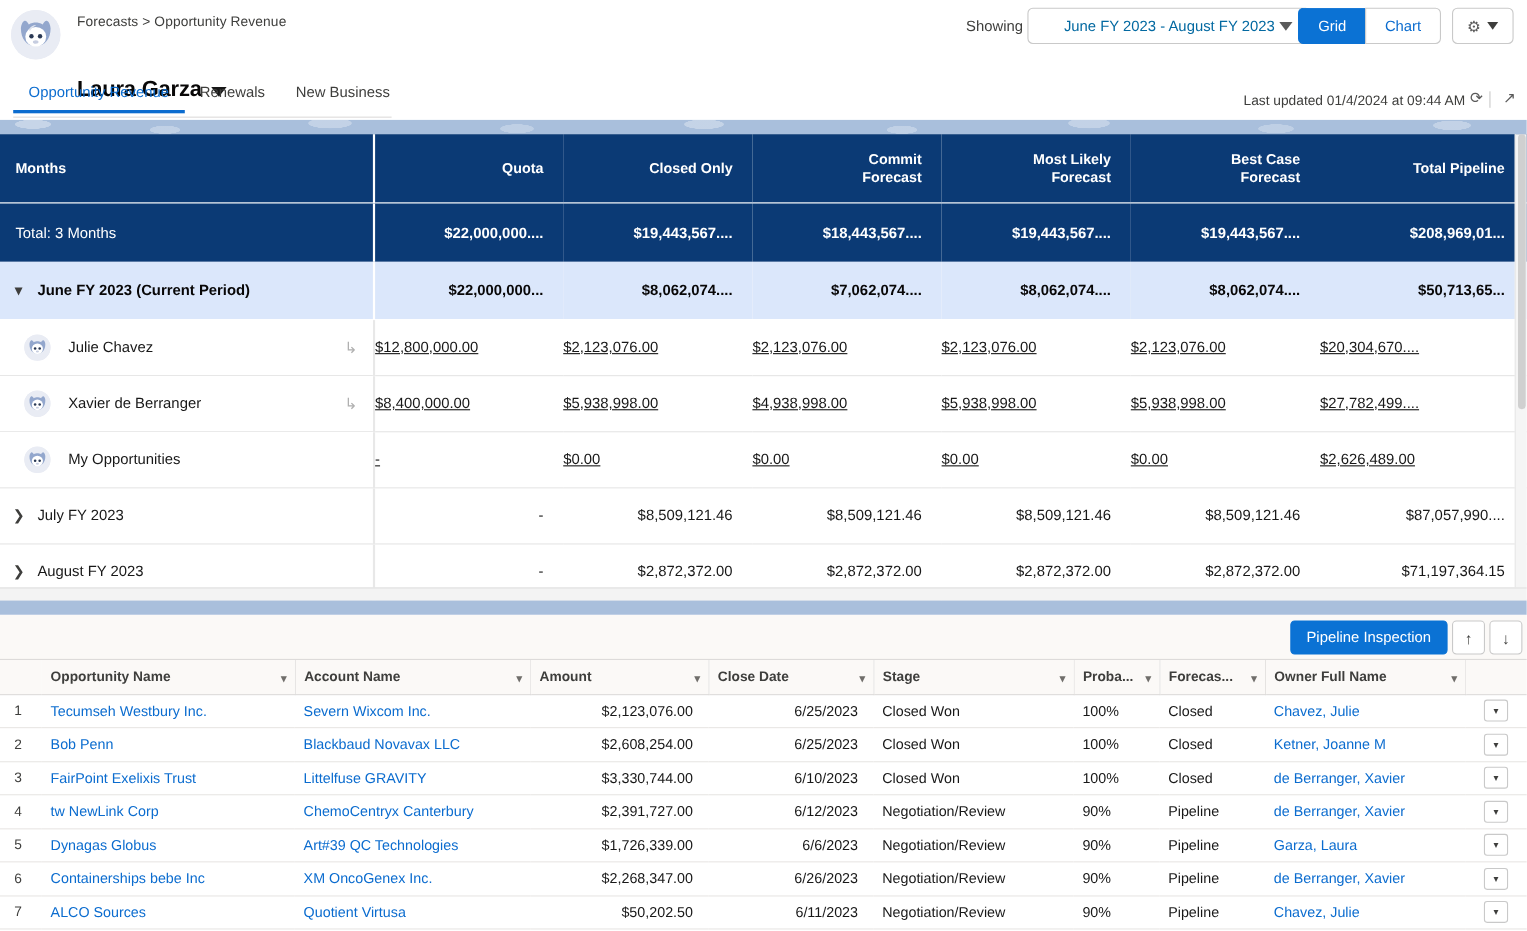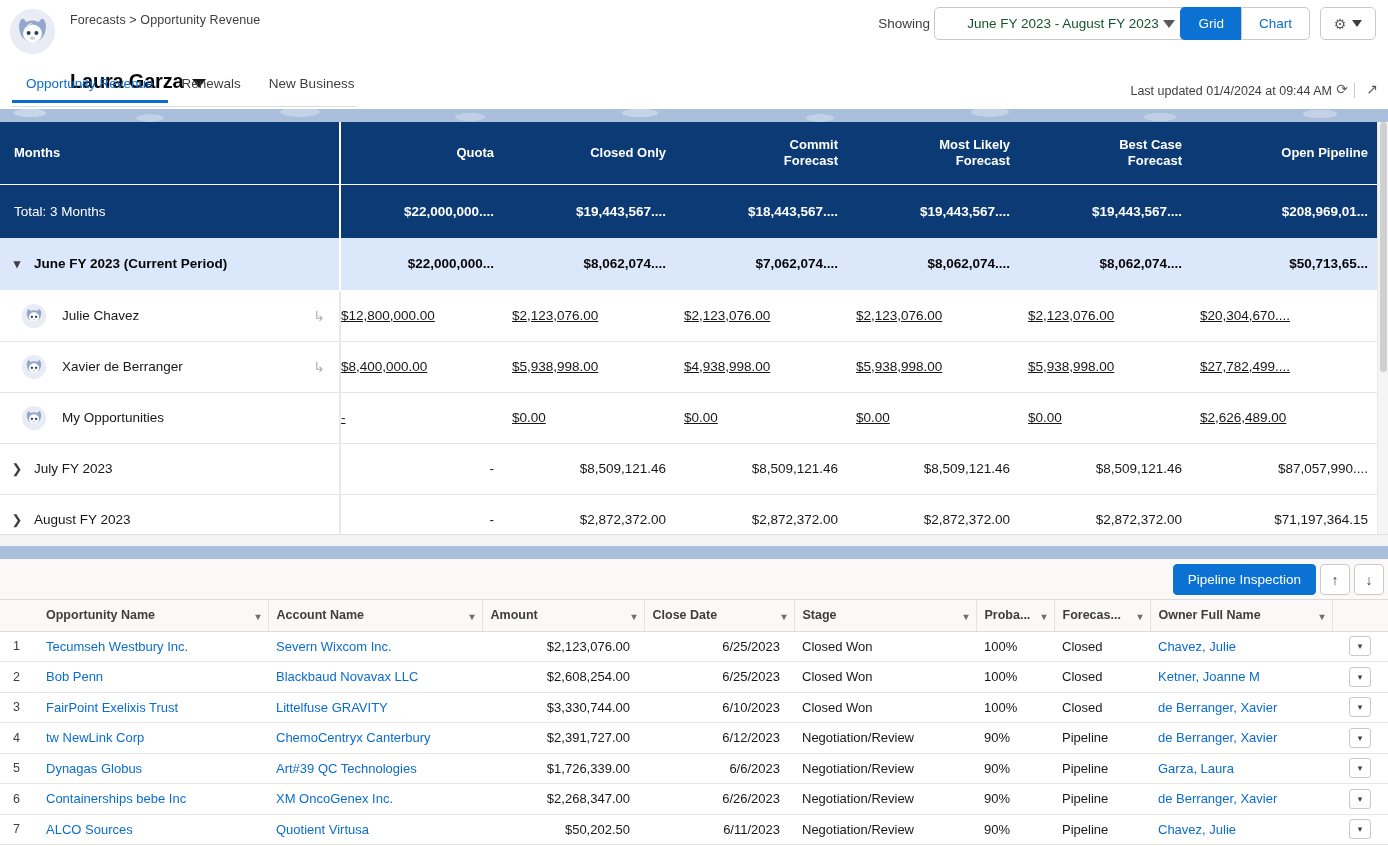--- a/index.html
+++ b/index.html
@@ -28,21 +28,21 @@
     width:0;height:0;border-left:7px solid transparent;border-right:7px solid transparent;
     border-top:9px solid #181818; margin-top:3px;
   }
 
   .showing-label { position:absolute; right:458px; top:16px; font-size:13.5px; color:#3e3e3c; }
   .period-select {
     position:absolute; right:196px; top:7px; width:258px; height:33px;
     border:1px solid #c9c9c9; border-radius:5px; background:#fff;
     display:flex; align-items:center; justify-content:center; position:absolute;
   }
-  .period-select .pv { font-size:13.5px; color:#14532d; }
+  .period-select .pv { font-size:13.5px; color:#0369a1; }
   .period-select .pcaret {
     position:absolute; right:16px; top:12px;
     width:0;height:0;border-left:6px solid transparent;border-right:6px solid transparent;
     border-top:8px solid #5a5a5a;
   }
   .togglegrp { position:absolute; right:78px; top:7px; display:flex; height:33px; }
   .tgbtn {
     height:33px; padding:0 17px; font-size:13.5px; display:flex; align-items:center; justify-content:center;
     border:1px solid #c9c9c9; background:#fff; color:#0b6ccf; cursor:pointer;
   }
@@ -305,21 +305,21 @@
             <span>Forecast</span>
           </th>
           <th class="num">
             <span>Most Likely</span><br>
             <span>Forecast</span>
           </th>
           <th class="num">
             <span>Best Case</span><br>
             <span>Forecast</span>
           </th>
-          <th class="num lastc">Open Pipeline</th>
+          <th class="num lastc">Total Pipeline</th>
         </tr>
       </thead>
       <tbody>
 
         <tr class="row-total">
           <td class="mon">Total: 3 Months</td>
           <td class="num">$22,000,000....</td>
           <td class="num">$19,443,567....</td>
           <td class="num">$18,443,567....</td>
           <td class="num">$19,443,567....</td>

